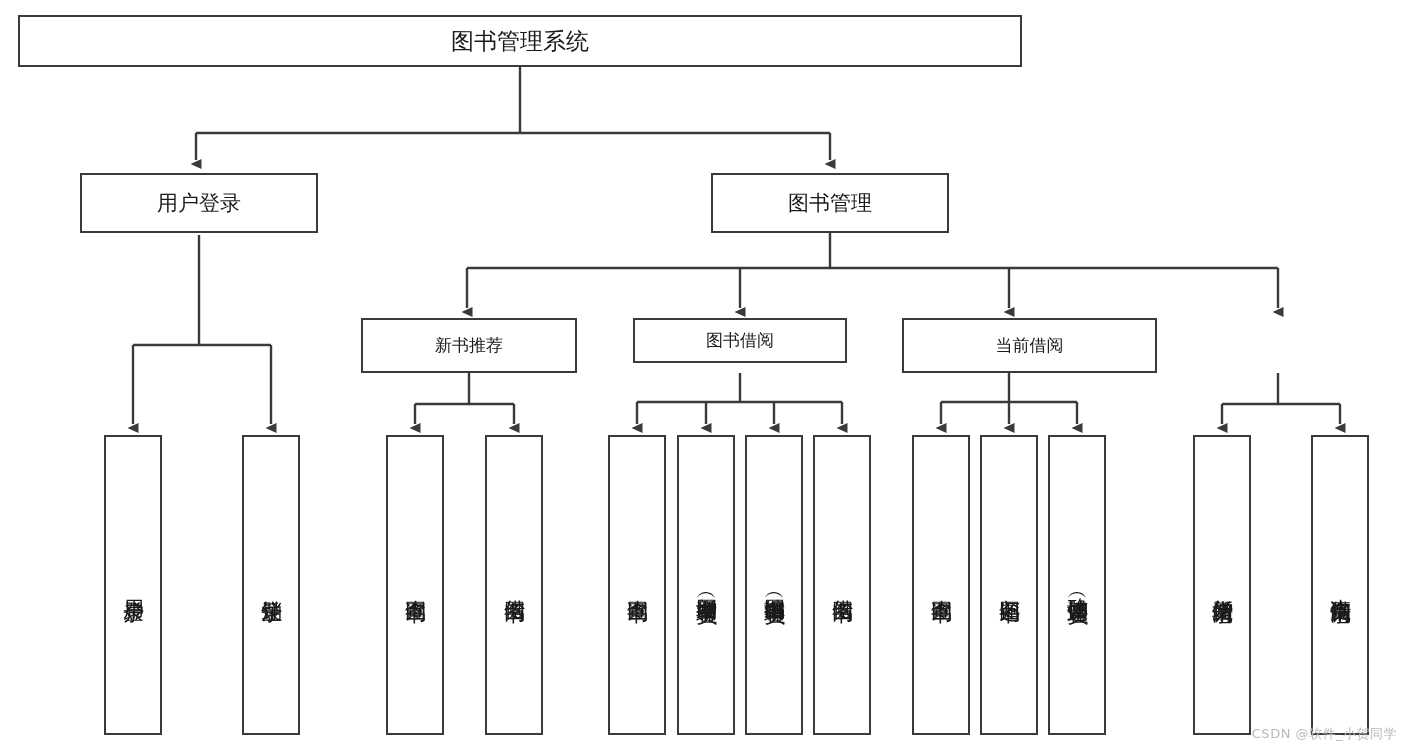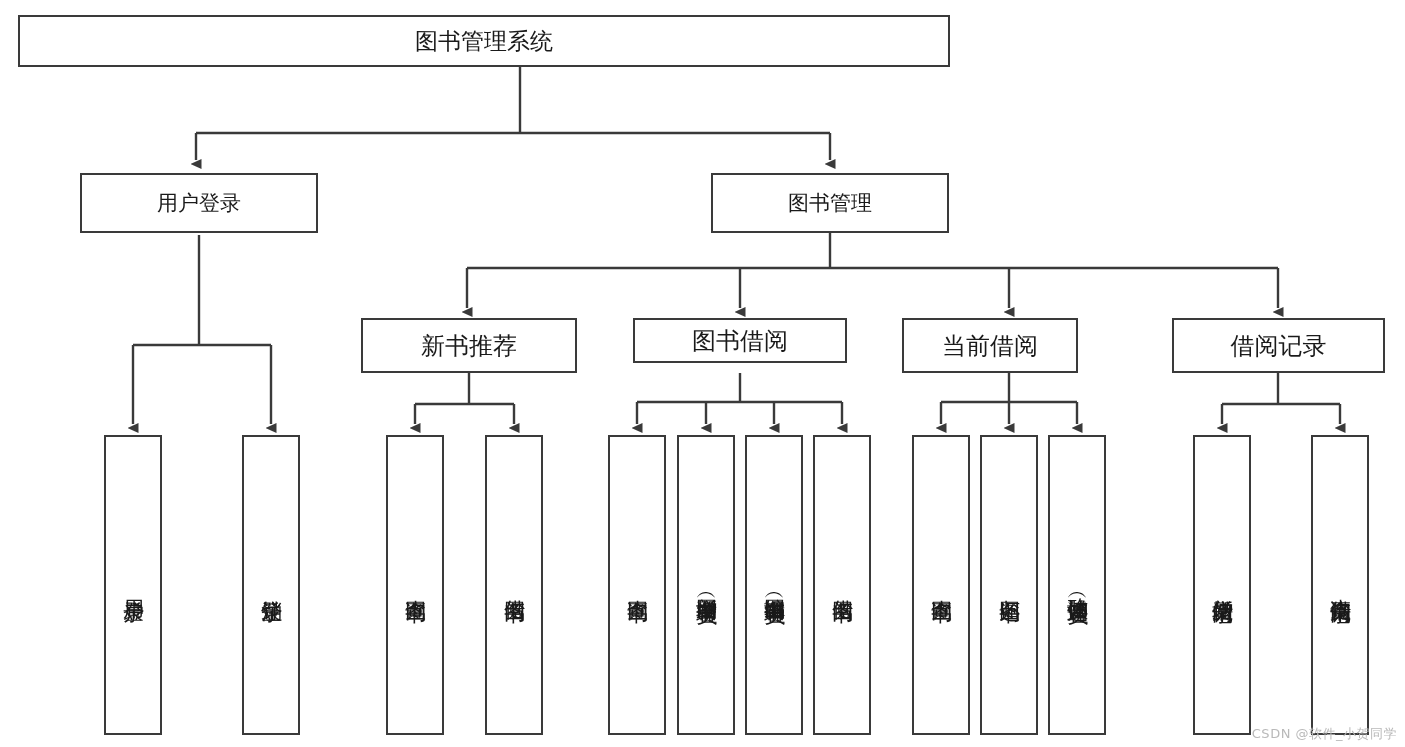--- a/index.html
+++ b/index.html
@@ -35,21 +35,21 @@
     justify-content: center;
     color: #1a1a1a;
   }
   .node.root {
     font-size: 23px;
   }
   .node.lvl2 {
     font-size: 21px;
   }
   .node.lvl3 {
-    font-size: 24px;
+    font-size: 17px;
   }
   .node.leaf {
     writing-mode: vertical-rl;
     text-orientation: upright;
     font-size: 21px;
     line-height: 1.32;
     letter-spacing: 1px;
     padding: 4px 0;
   }
   .leaf-text {
@@ -116,47 +116,44 @@
       <path d="M1009,402 L1009,424" marker-end="url(#arrow)"></path>
       <path d="M1077,402 L1077,424" marker-end="url(#arrow)"></path>
 
       <path d="M1278,373 L1278,404"></path>
       <path d="M1222,404 L1340,404"></path>
       <path d="M1222,404 L1222,424" marker-end="url(#arrow)"></path>
       <path d="M1340,404 L1340,424" marker-end="url(#arrow)"></path>
     </g>
   </svg>
 
-  <div class="node root" style="left:18px; top:15px; width:932px; height:52px;">
+  <div class="node root" style="left:18px; top:15px; width:1004px; height:52px;">
     <span>图书管理系统</span>
   </div>
 
   <div class="node lvl2" style="left:80px; top:173px; width:238px; height:60px;">
     <span>用户登录</span>
   </div>
 
   <div class="node lvl2" style="left:711px; top:173px; width:238px; height:60px;">
     <span>图书管理</span>
   </div>
 
   <div class="node lvl3" style="left:361px; top:318px; width:216px; height:55px;">
     <span>新书推荐</span>
   </div>
 
   <div class="node lvl3" style="left:633px; top:318px; width:214px; height:45px;">
     <span>图书借阅</span>
   </div>
 
-  <div class="node lvl3" style="left:902px; top:318px; width:176px; height:55px;">
+  <div class="node lvl3" style="left:902px; top:318px; width:255px; height:55px;">
     <span>当前借阅</span>
   </div>
 
-  <div class="node lvl3" style="left:1172px; top:318px; width:213px; height:55px;">
-    <span>借阅记录</span>
-  </div>
 
   <div class="node leaf" style="left:104px; top:435px; width:58px; height:300px;">
     <span class="leaf-text">用户登录</span>
   </div>
 
   <div class="node leaf" style="left:242px; top:435px; width:58px; height:300px;">
     <span class="leaf-text">注销登录</span>
   </div>
 
   <div class="node leaf" style="left:386px; top:435px; width:58px; height:300px;">

